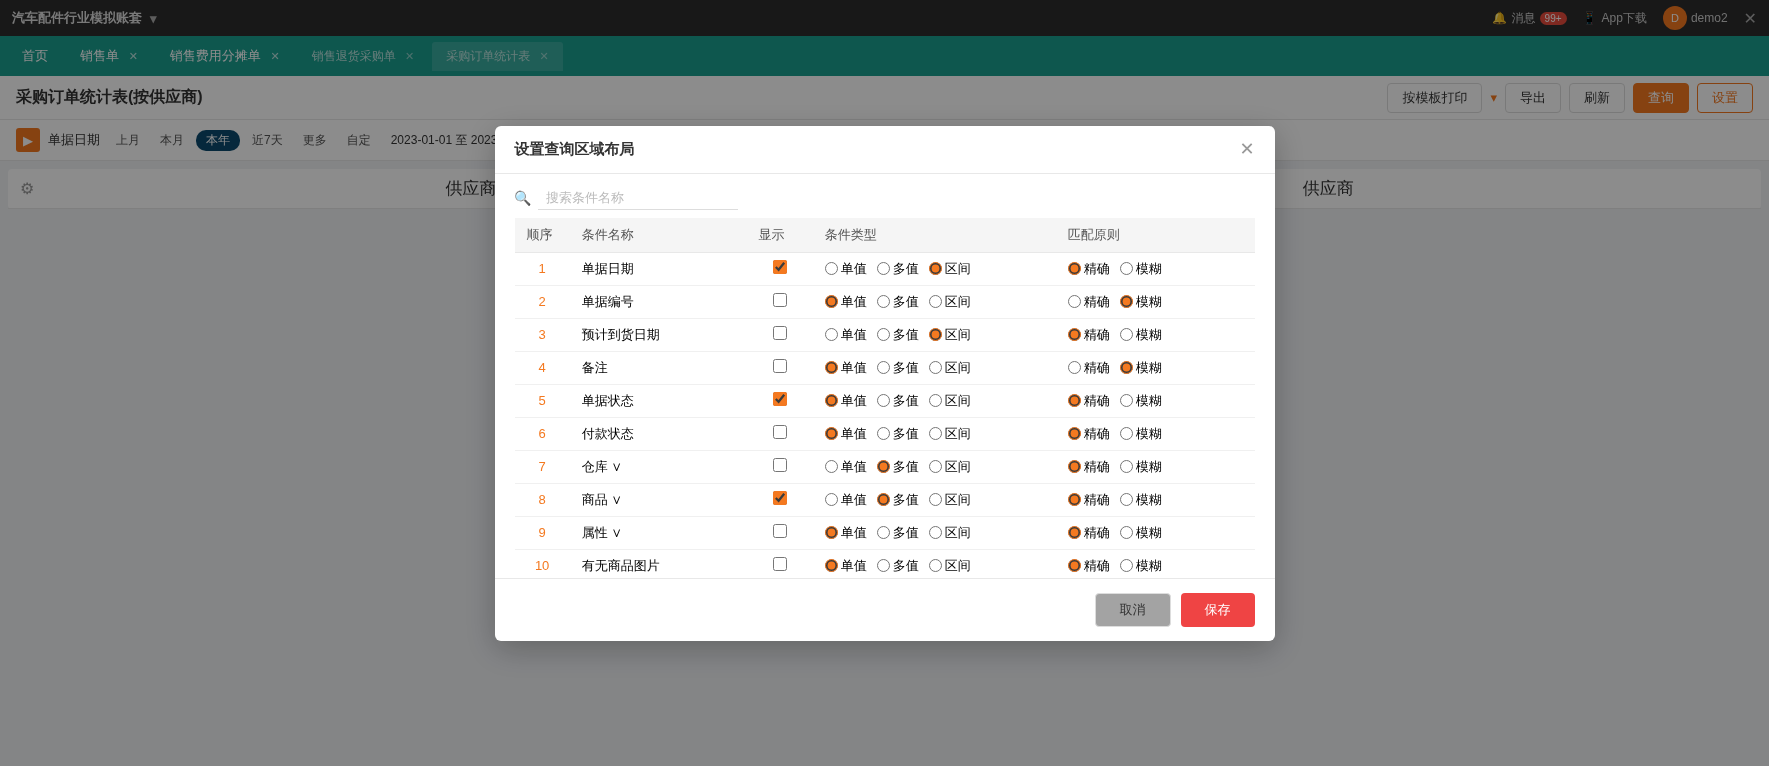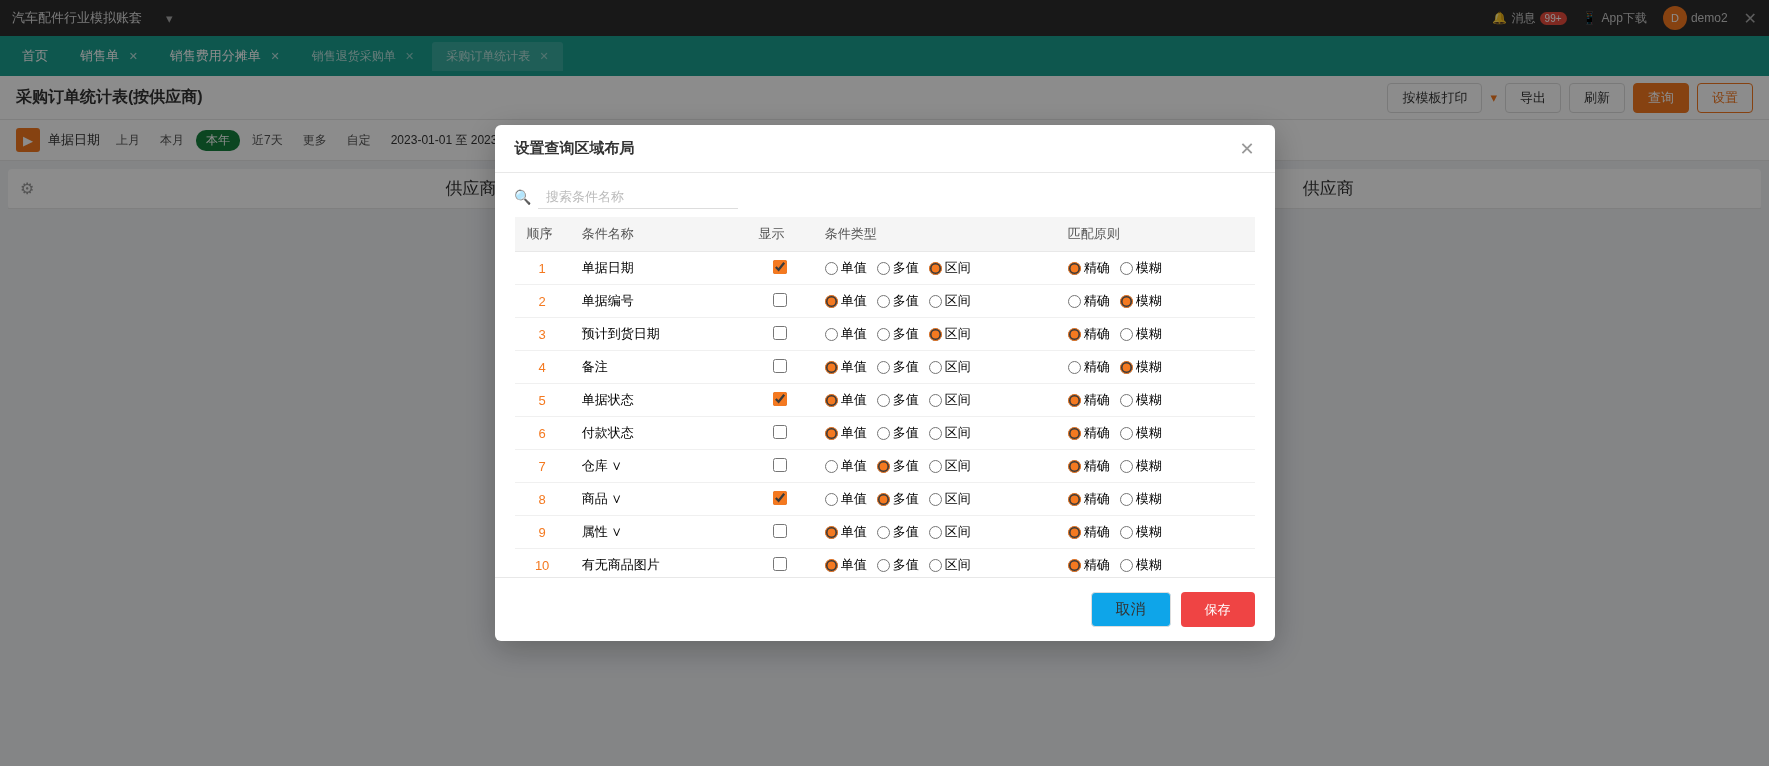--- a/index.html
+++ b/index.html
@@ -8,21 +8,21 @@
     
     .top-bar {
       height: 36px;
       background: #2c2c2c;
       display: flex;
       align-items: center;
       justify-content: space-between;
       padding: 0 12px;
       color: #ccc;
     }
-    .top-bar-left { display: flex; align-items: center; gap: 24px; }
+    .top-bar-left { display: flex; align-items: center; gap: 8px; font-weight: bold; }
     .top-bar-title { font-size: 13px; color: #ddd; }
     .top-bar-right { display: flex; align-items: center; gap: 16px; font-size: 12px; }
     .top-bar-right .badge { background: #e74c3c; color: white; border-radius: 10px; padding: 1px 5px; font-size: 10px; }
     .top-bar-right .item { display: flex; align-items: center; gap: 4px; cursor: pointer; }
     .close-top { color: #aaa; cursor: pointer; font-size: 16px; }
 
     
     .nav-bar {
       height: 40px;
       background: #1a9e8f;
@@ -64,21 +64,21 @@
       padding: 8px 16px;
       border-bottom: 1px solid #e8e8e8;
       display: flex;
       align-items: center;
       gap: 8px;
     }
     .filter-toggle { width: 24px; height: 24px; background: #f47920; color: white; display: flex; align-items: center; justify-content: center; border-radius: 3px; cursor: pointer; }
     .filter-label { color: #333; font-size: 13px; }
     .date-filter { display: flex; align-items: center; gap: 4px; font-size: 13px; }
     .date-btn { padding: 2px 8px; border-radius: 3px; cursor: pointer; color: #555; font-size: 12px; }
-    .date-btn.active { background: #15803d; color: white; border-radius: 10px; padding: 2px 10px; }
+    .date-btn.active { background: #0c4a6e; color: white; border-radius: 10px; padding: 2px 10px; }
     .date-range { color: #333; font-size: 12px; margin-left: 8px; }
 
     
     .main-content {
       background: #f0f2f5;
       padding: 8px;
     }
     .table-wrapper {
       background: white;
       border-radius: 4px;
@@ -202,21 +202,21 @@
     .table-scroll::-webkit-scrollbar-thumb { background: #ccc; border-radius: 3px; }
 
     
     .modal-footer {
       padding: 14px 20px;
       display: flex;
       justify-content: flex-end;
       gap: 10px;
       border-top: 1px solid #e8e8e8;
     }
-    .btn-cancel { padding: 7px 24px; border: 1px solid #ddd; background: #0ea5e9; border-radius: 4px; cursor: pointer; font-size: 15px; color: #333; }
+    .btn-cancel { padding: 7px 24px; border: 1px solid #ddd; background: #a3a3a3; border-radius: 4px; cursor: pointer; font-size: 13px; color: #333; }
     .btn-save { padding: 7px 24px; background: #ef4444; color: white; border: none; border-radius: 4px; cursor: pointer; font-size: 13px; }
   </style>
 </head>
 <body>
 
 <div class="top-bar">
   <div class="top-bar-left">
     <span class="top-bar-title">汽车配件行业模拟账套</span>
     <span style="color:#aaa;cursor:pointer;">▾</span>
   </div>

